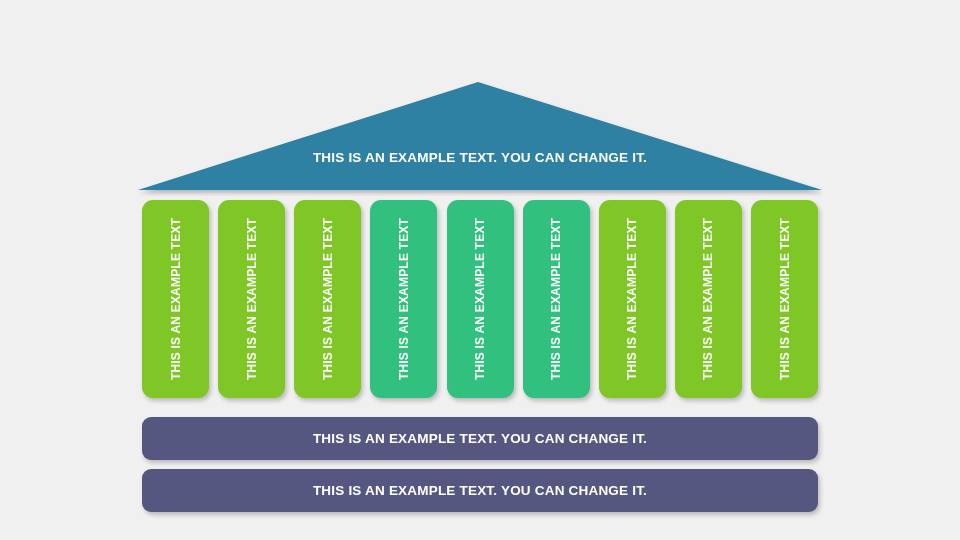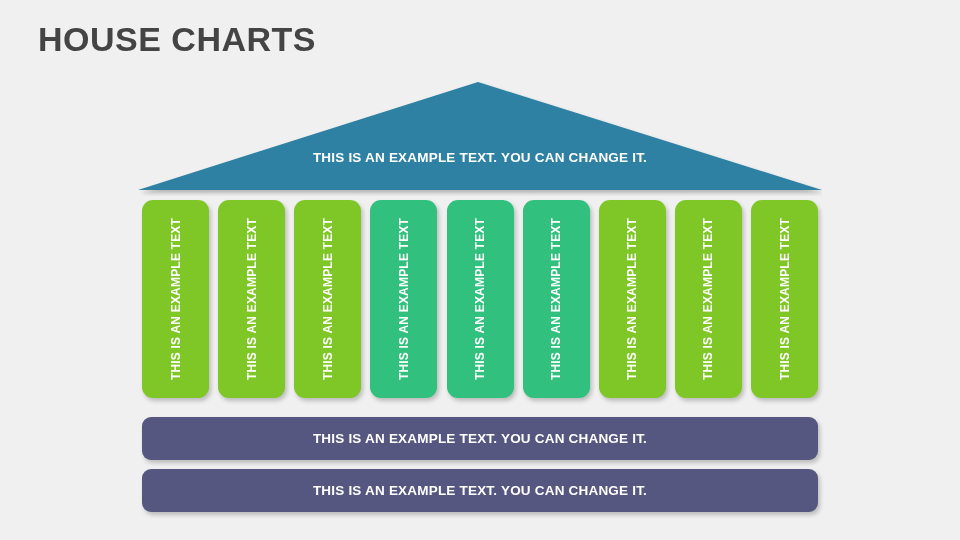--- a/index.html
+++ b/index.html
@@ -120,21 +120,20 @@
     font-weight: bold;
     letter-spacing: 0.2px;
     white-space: nowrap;
   }
 </style>
 </head>
 <body>
 
 <div id="slide">
 
-  <div id="page-title">HOUSE CHARTS</div>
 
   <div id="roof-wrap">
     <svg id="roof-svg" viewBox="0 0 684 118" preserveAspectRatio="none">
       <defs>
         <filter id="roofShadow" x="-10%" y="-10%" width="125%" height="130%">
           <feDropShadow dx="2" dy="3" stdDeviation="2.2" flood-color="#000000" flood-opacity="0.25"></feDropShadow>
         </filter>
       </defs>
       <polygon points="340,4 684,112 0,112" fill="#2e81a3" filter="url(#roofShadow)"></polygon>
     </svg>

